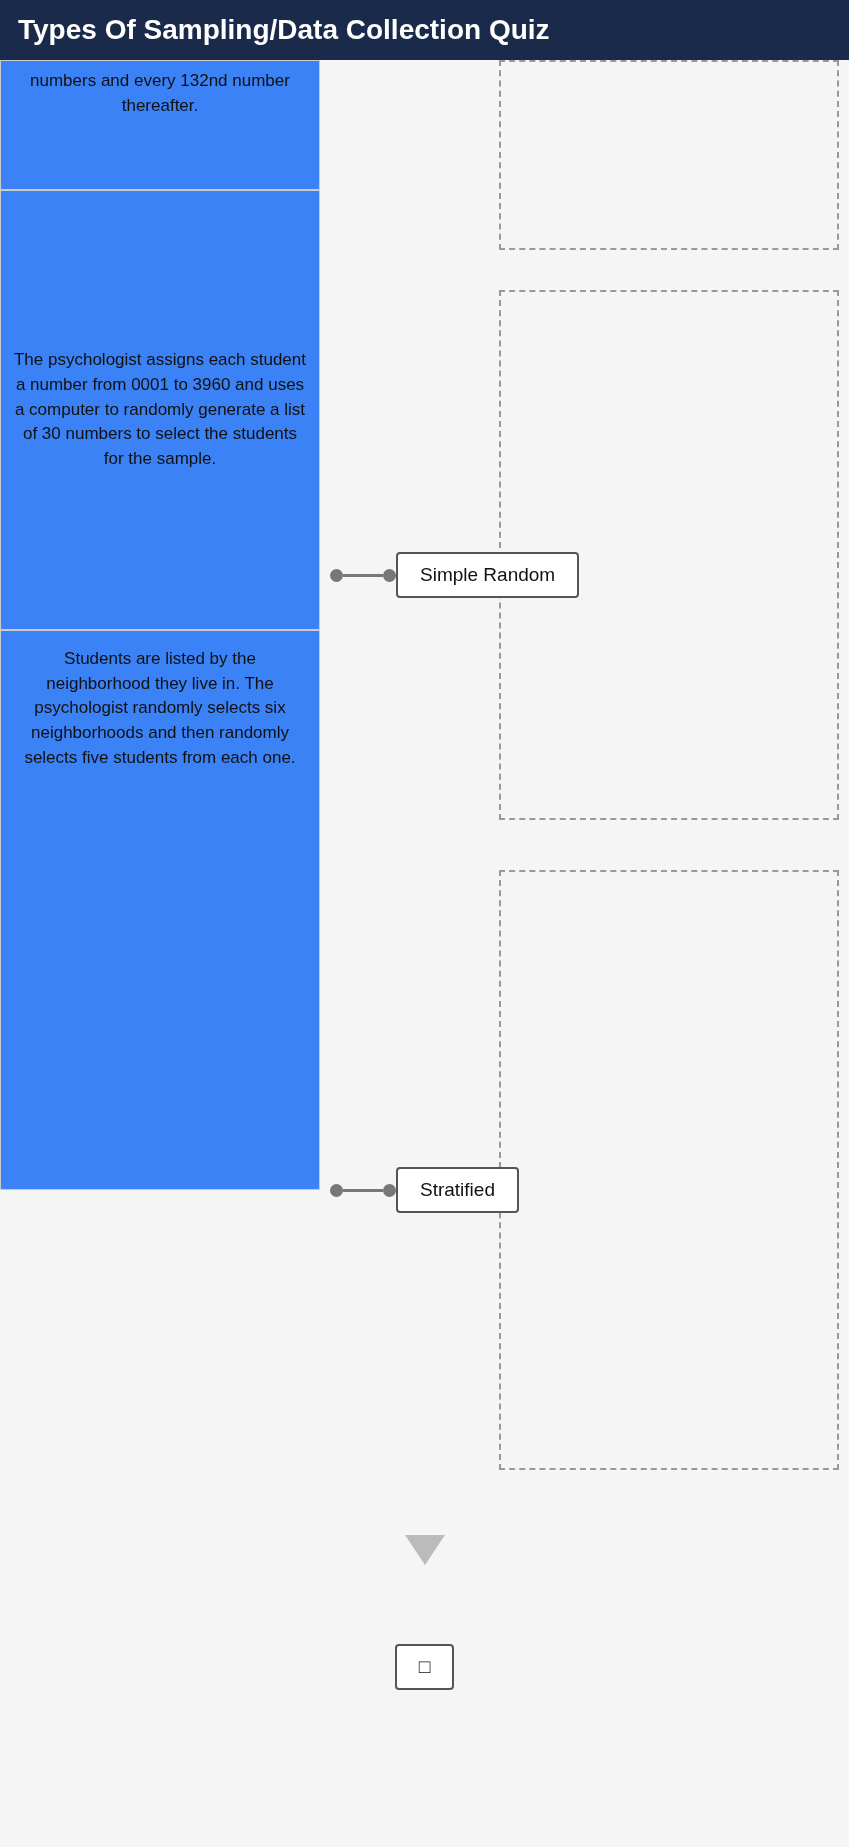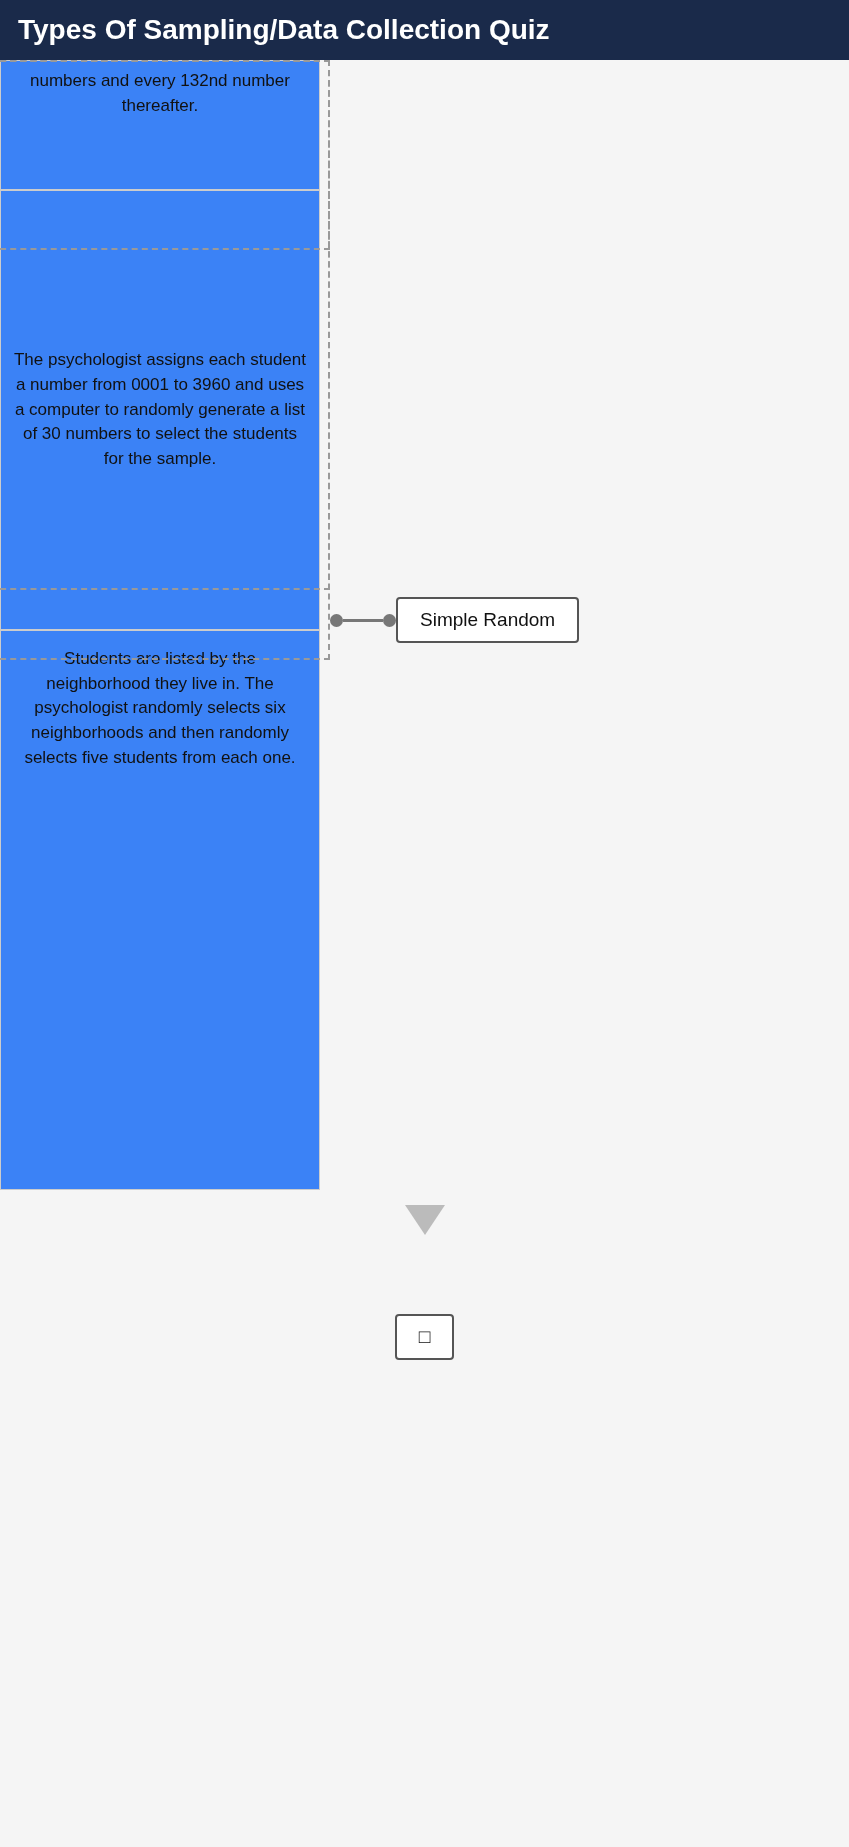--- a/index.html
+++ b/index.html
@@ -63,21 +63,21 @@
 
     .scenario-box.bottom {
       min-height: 560px;
       display: flex;
       justify-content: center;
     }
 
     .right-column {
       flex: 1;
       display: flex;
-      flex-direction: row;
+      flex-direction: column;
       padding-left: 10px;
       padding-right: 10px;
       position: relative;
     }
 
     .connector-dot {
       width: 13px;
       height: 13px;
       background: #777;
       border-radius: 50%;
@@ -246,20 +246,28 @@
         <span class="connector-dash"></span>
         <span class="connector-dot"></span>
         <div class="answer-label">
           <span>Simple Random</span>
         </div>
       </div>
     </div>
 
     <div class="bottom-area">
       <div class="bottom-dashed-box"></div>
+      <div class="bottom-connector">
+        <span class="connector-dot"></span>
+        <span class="connector-dash"></span>
+        <span class="connector-dot"></span>
+        <div class="answer-label">
+          <span>Stratified</span>
+        </div>
+      </div>
     </div>
 
   </div>
 </div>
 
 <div class="scroll-indicator">
   <div class="scroll-triangle"></div>
 </div>
 
 <div class="bottom-extra">

